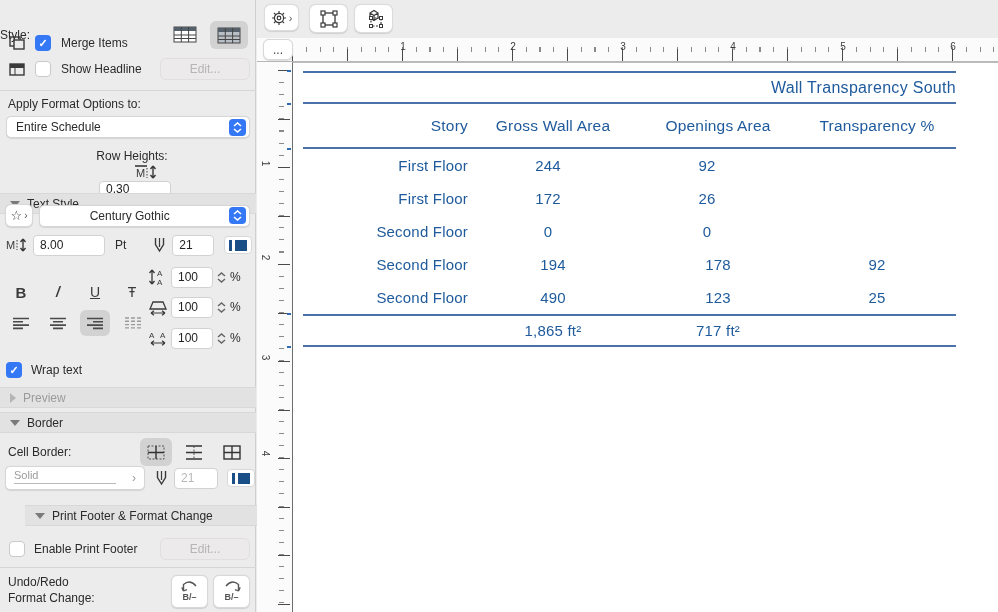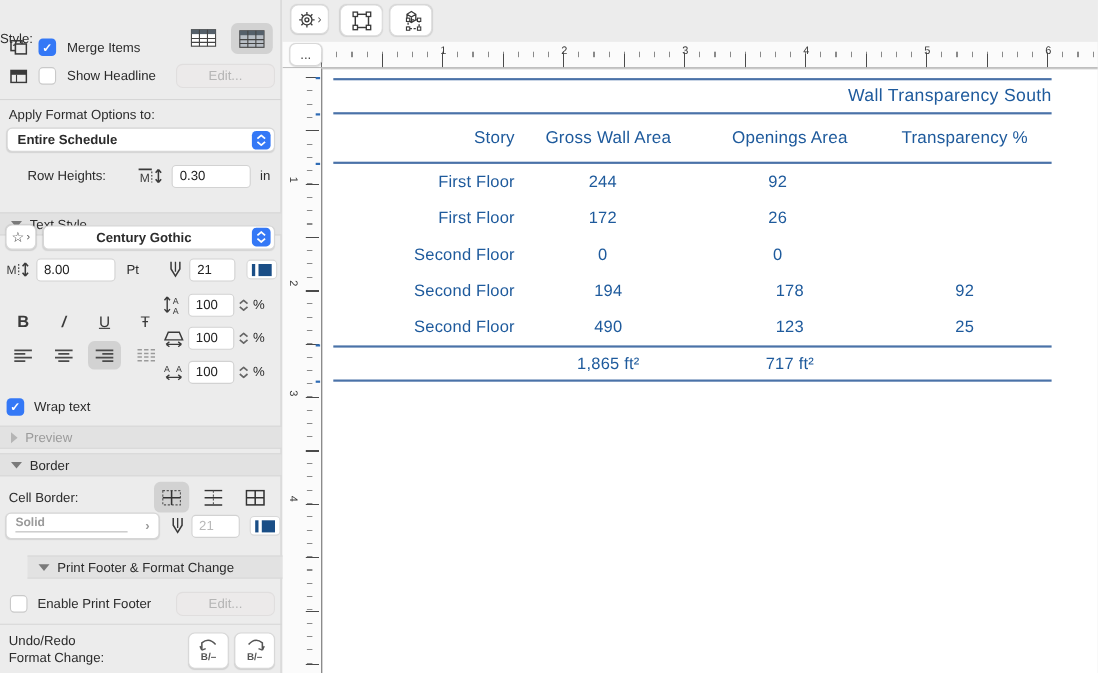--- a/index.html
+++ b/index.html
@@ -19,21 +19,21 @@
   .tri.right { border-top: 5px solid transparent; border-bottom: 5px solid transparent; border-left: 6px solid #b5b5b5; }
 
   .chk { width: 16px; height: 16px; border-radius: 4px; flex: 0 0 16px; display: flex; align-items: center; justify-content: center; }
   .chk.on { background: #3478F6; color: #fff; font-size: 11px; font-weight: bold; }
   .chk.off { background: #ffffff; border: 1px solid #c9c9c9; }
 
   .input { height: 21px; background: #fff; border: 1px solid #d2d2d2; border-radius: 4px; padding: 0 6px; font-size: 12px; font-family: "Liberation Sans", sans-serif; color: #222; }
   .input.grayed { color: #b9b9b9; }
   .btn { background: #fff; border: 1px solid #d8d8d8; border-radius: 6px; display: flex; align-items: center; justify-content: center; box-shadow: 0 .5px 1px rgba(0,0,0,.12); }
   .btn.disabled { background: #eceaea; border: 1px solid #e0dede; box-shadow: none; color: #b5b5b5; }
-  .dropdown { background: #fff; border: 1px solid #d6d6d6; border-radius: 5px; height: 22px; display: flex; align-items: center; box-shadow: 0 .5px 1px rgba(0,0,0,.1); font-weight: bold; }
+  .dropdown { background: #fff; border: 1px solid #d6d6d6; border-radius: 5px; height: 22px; display: flex; align-items: center; box-shadow: 0 .5px 1px rgba(0,0,0,.1); }
   .dd-stepper { width: 17px; height: 17px; border-radius: 4px; background: #3478F6; margin-left: auto; margin-right: 3px; display: flex; flex-direction: column; align-items: center; justify-content: center; gap: 1px; }
   .dd-stepper svg { display: block; }
   .spin { display: flex; flex-direction: column; gap: 1px; margin-left: 4px; }
   .swatch { width: 28px; height: 18px; border-radius: 4px; background: #fff; border: 1px solid #d8d8d8; display: flex; align-items: center; justify-content: center; gap: 3px; }
   .swatch .bar { width: 3px; height: 11px; }
   .swatch .sq { width: 12px; height: 11px; }
 
   .fmtbtn { width: 30px; height: 26px; border-radius: 6px; display: flex; align-items: center; justify-content: center; font-weight: bold; font-size: 14px; color: #3a3a3a; }
   .fmtbtn.sel { background: #d2d2d2; }
 
@@ -149,21 +149,21 @@
       <span class="dd-stepper">
         <svg width="9" height="5" viewBox="0 0 9 5">
             <path d="M1 4l3.5-3L8 4" stroke="#fff" stroke-width="1.6" fill="none"></path>
           </svg>
         <svg width="9" height="5" viewBox="0 0 9 5">
             <path d="M1 1l3.5 3L8 1" stroke="#fff" stroke-width="1.6" fill="none"></path>
           </svg>
       </span>
     </div>
 
-    <div class="prow" style="top:149px; padding-left:25px; height:22px;">
+    <div class="prow" style="top:149px; padding-left:8px; height:22px;flex-direction:column;">
       <span class="lbl">Row Heights:</span>
       <span class="icn" style="margin-left:28px;">
         <svg width="26" height="18" viewBox="0 0 26 18">
             <path d="M2 3h12" stroke="#3a3a3a" stroke-width="1.6"></path>
             <text x="3" y="14" font-size="11" font-family="Liberation Sans" fill="#3a3a3a">M</text>
             <path d="M14 5v10" stroke="#3a3a3a" stroke-dasharray="1.5 1.5"></path>
             <path d="M20 3v12 M20 3l-2.5 3 M20 3l2.5 3 M20 15l-2.5-3 M20 15l2.5-3" stroke="#3a3a3a" stroke-width="1.4" fill="none"></path>
           </svg>
       </span>
       <input class="input" style="width: 72px; margin-left: 6px;" value="0.30">

